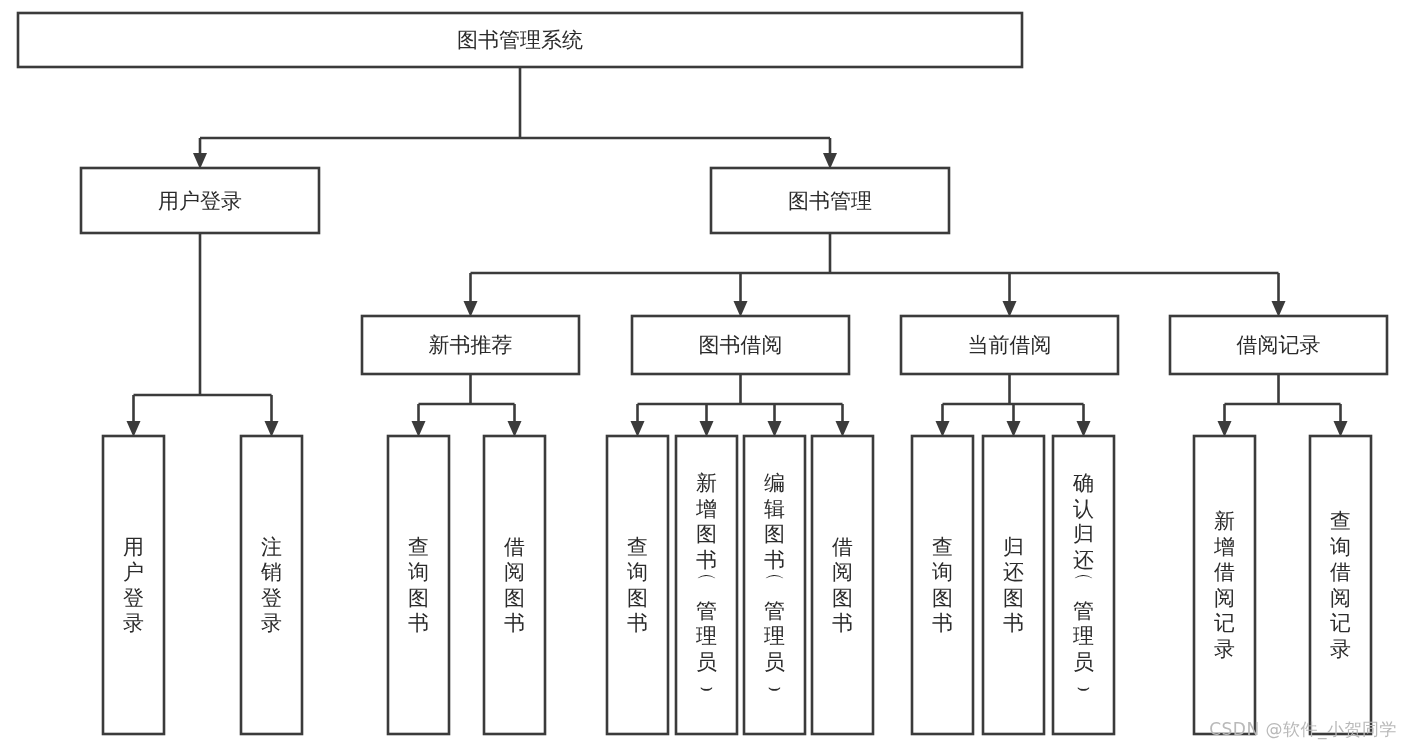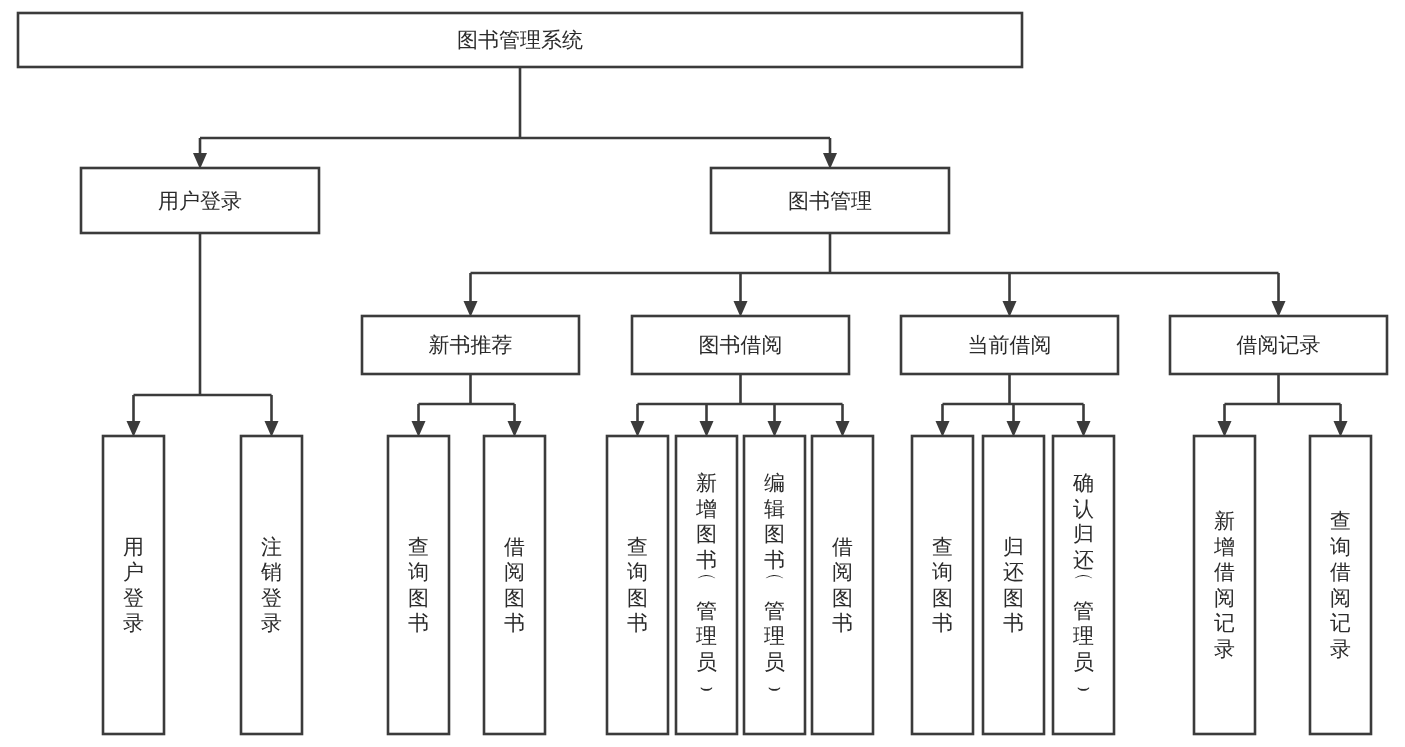--- a/index.html
+++ b/index.html
@@ -201,13 +201,14 @@
         <g>
           <rect class="node-box" x="1194" y="436" width="61" height="298"></rect>
           <text class="node-label-v" x="1224.5" y="528.39"><tspan x="1224.5" dy="0">新</tspan><tspan x="1224.5" dy="25.5">增</tspan><tspan x="1224.5" dy="25.5">借</tspan><tspan x="1224.5" dy="25.5">阅</tspan><tspan x="1224.5" dy="25.5">记</tspan><tspan x="1224.5" dy="25.5">录</tspan></text>
         </g>
         <g>
           <rect class="node-box" x="1310" y="436" width="61" height="298"></rect>
           <text class="node-label-v" x="1340.5" y="528.39"><tspan x="1340.5" dy="0">查</tspan><tspan x="1340.5" dy="25.5">询</tspan><tspan x="1340.5" dy="25.5">借</tspan><tspan x="1340.5" dy="25.5">阅</tspan><tspan x="1340.5" dy="25.5">记</tspan><tspan x="1340.5" dy="25.5">录</tspan></text>
         </g>
       </g>
   </svg>
+  <div class="watermark">CSDN @软件_小贺同学</div>
 </div>
 
 </body></html>

